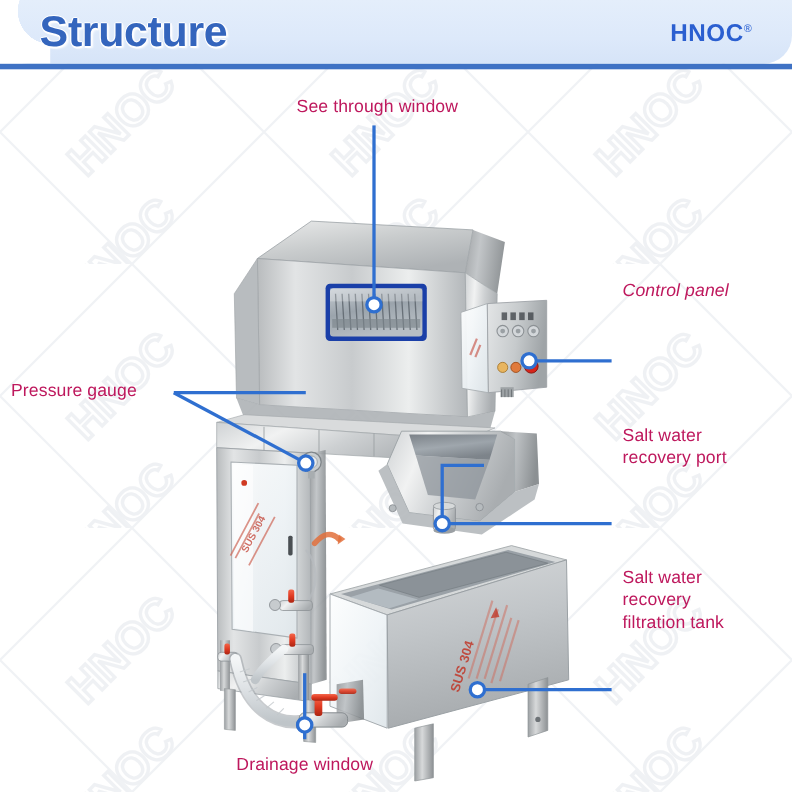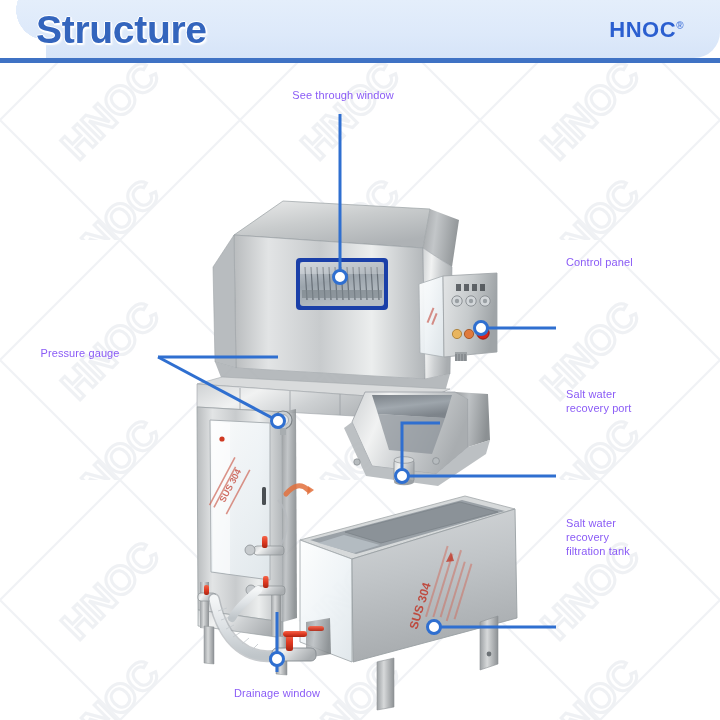--- a/index.html
+++ b/index.html
@@ -56,28 +56,28 @@
   #machine-stage {
     position:absolute; left:0; top:62px; width:720px; height:658px; z-index:1;
   }
 
   
   #callouts { position:absolute; inset:0; z-index:6; }
   #callout-lines { position:absolute; left:0; top:0; }
 
   .callout-label {
     position:absolute;
-    font-size:11px;
-    color:#8b5cf6;
+    font-size:16px;
+    color:#be185d;
     line-height:1.28;
     white-space:pre-line;
     letter-spacing:0.1px;
   }
   .callout-label.right { text-align:left; }
-  .callout-label.left  { text-align:center; }
+  .callout-label.left  { text-align:left; }
   .callout-label.center{ text-align:center; }
 </style>
 </head>
 <body>
 
 <div id="watermark">
   <svg width="720" height="720" viewBox="0 0 720 720">
     <defs>
       <pattern id="wm" width="240" height="240" patternUnits="userSpaceOnUse">
         <rect width="240" height="240" fill="#ffffff"></rect>
@@ -398,21 +398,21 @@
       <circle cx="481" cy="328" r="6.5" fill="#ffffff" stroke="#2f6fd0" stroke-width="3"></circle>
       <circle cx="278" cy="421" r="6.5" fill="#ffffff" stroke="#2f6fd0" stroke-width="3"></circle>
       <circle cx="402" cy="476" r="6.5" fill="#ffffff" stroke="#2f6fd0" stroke-width="3"></circle>
       <circle cx="434" cy="627" r="6.5" fill="#ffffff" stroke="#2f6fd0" stroke-width="3"></circle>
       <circle cx="277" cy="659" r="6.5" fill="#ffffff" stroke="#2f6fd0" stroke-width="3"></circle>
     </g>
   </svg>
 
   <div class="callout-label center" style="left:248px; top:88px; width:190px;">See through window</div>
 
-  <div class="callout-label right" style="left:566px; top:255px; width:150px;">Control panel</div>
+  <div class="callout-label right" style="left:566px; top:255px; width:150px;font-style:italic;">Control panel</div>
 
   <div class="callout-label left" style="left:10px; top:346px; width:140px;">Pressure gauge</div>
 
   <div class="callout-label right" style="left:566px; top:387px; width:150px;">Salt water
 recovery port</div>
 
   <div class="callout-label right" style="left:566px; top:516px; width:152px;">Salt water
 recovery
 filtration tank</div>
 

